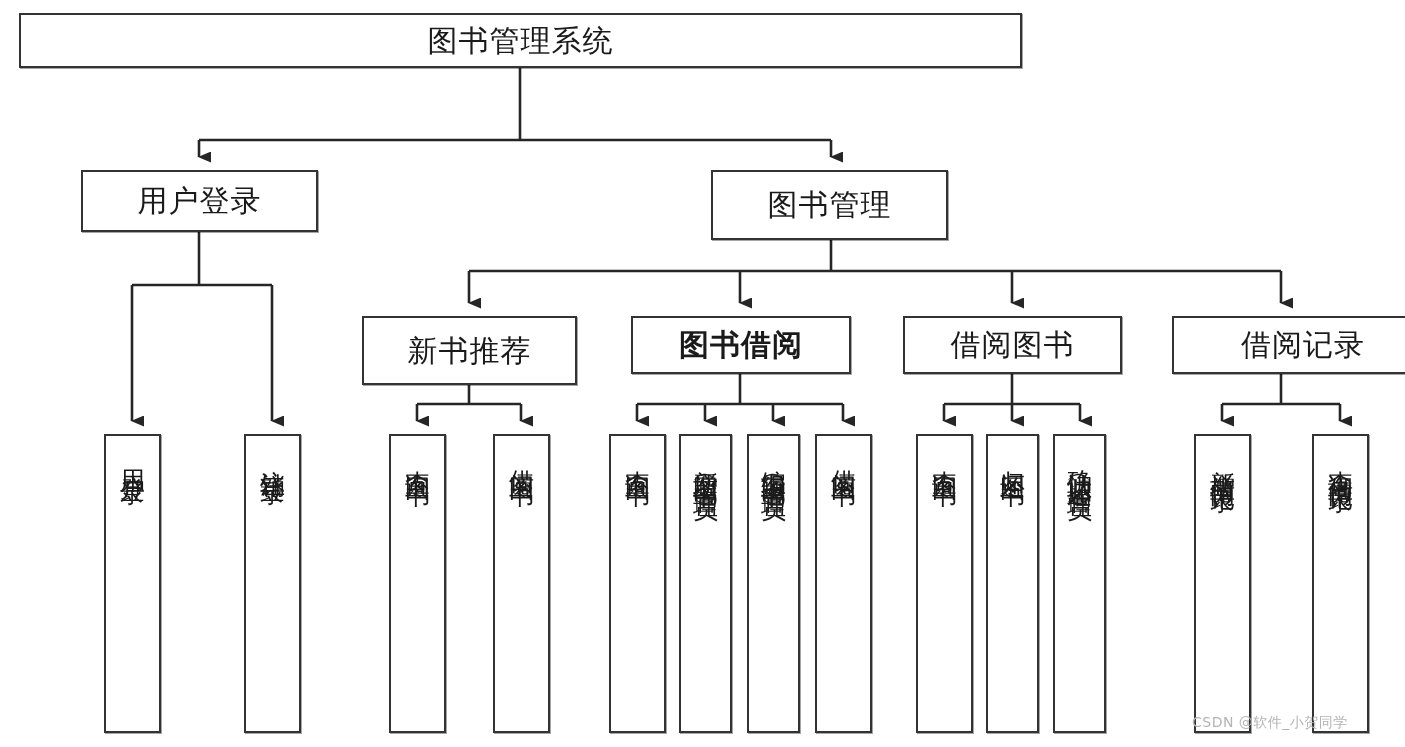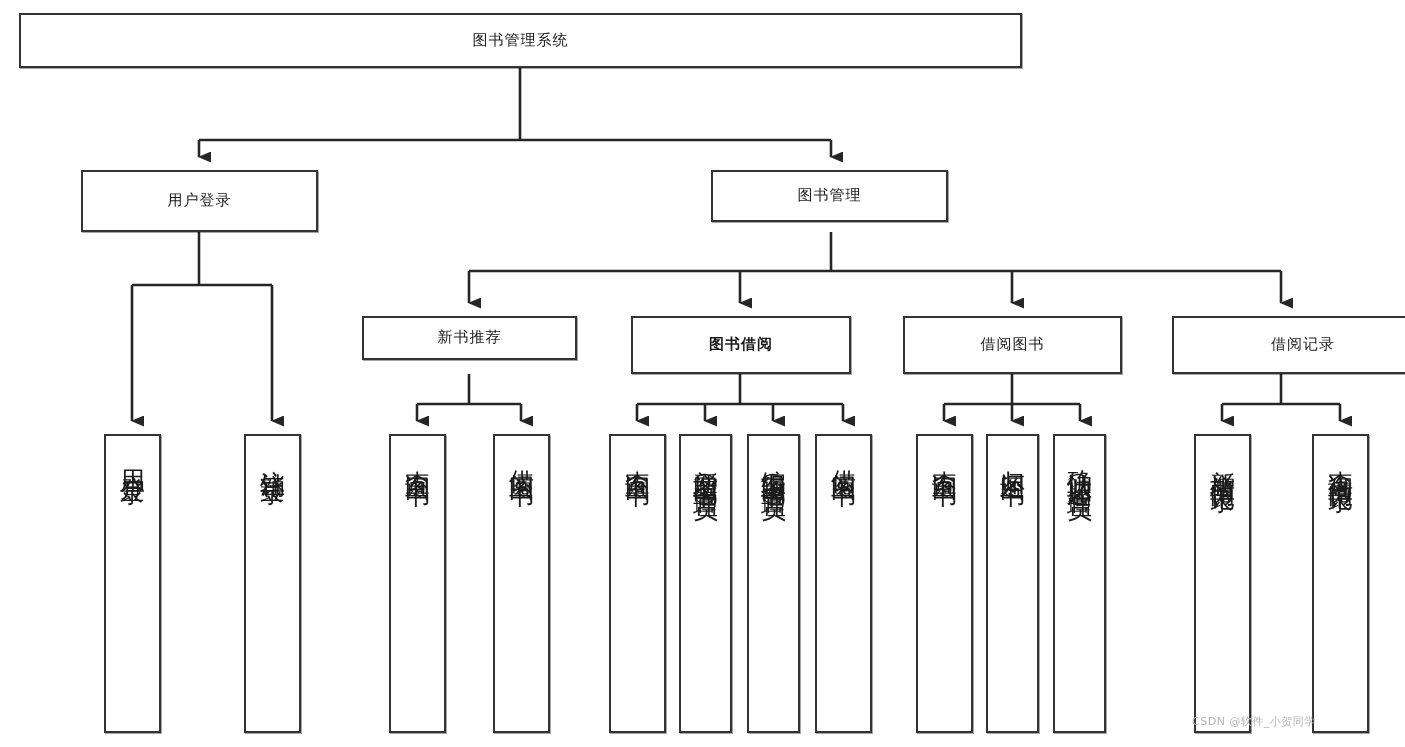--- a/index.html
+++ b/index.html
@@ -20,33 +20,33 @@
     align-items:center;
     justify-content:center;
     color:#1a1a1a;
   }
   .node .lbl{
     display:block;
     text-align:center;
     line-height:1.18;
     white-space:nowrap;
   }
-  .node.h .lbl{font-size:15px;letter-spacing:1px;}
+  .node.h .lbl{font-size:30px;letter-spacing:1px;}
   .node.v{align-items:flex-start;padding-top:14px;}
   .node.v .lbl{
     writing-mode:vertical-rl;
     text-orientation:upright;
     font-size:25px;
     letter-spacing:4px;
     line-height:1;
   }
   #watermark{
     position:absolute;
     left:1192px;top:714px;
-    font-size:11px;
+    font-size:14px;
     color:#b4b4b4;
     white-space:nowrap;
     letter-spacing:0.5px;
   }
 </style>
 </head>
 <body>
 
 <div id="canvas">
 
@@ -100,25 +100,25 @@
     </g>
   </svg>
 
   <div class="node h" style="left:19px;top:13px;width:1003px;height:55px;">
     <span class="lbl">图书管理系统</span>
   </div>
 
   <div class="node h" style="left:81px;top:170px;width:237px;height:62px;">
     <span class="lbl">用户登录</span>
   </div>
-  <div class="node h" style="left:711px;top:170px;width:237px;height:52px;">
+  <div class="node h" style="left:711px;top:170px;width:237px;height:70px;">
     <span class="lbl">图书管理</span>
   </div>
 
-  <div class="node h" style="left:362px;top:316px;width:215px;height:44px;">
+  <div class="node h" style="left:362px;top:316px;width:215px;height:69px;">
     <span class="lbl">新书推荐</span>
   </div>
   <div class="node h" style="left:631px;top:316px;width:220px;height:58px;font-weight:bold;">
     <span class="lbl">图书借阅</span>
   </div>
   <div class="node h" style="left:903px;top:316px;width:219px;height:58px;">
     <span class="lbl">借阅图书</span>
   </div>
   <div class="node h" style="left:1172px;top:316px;width:262px;height:58px;">
     <span class="lbl">借阅记录</span>

